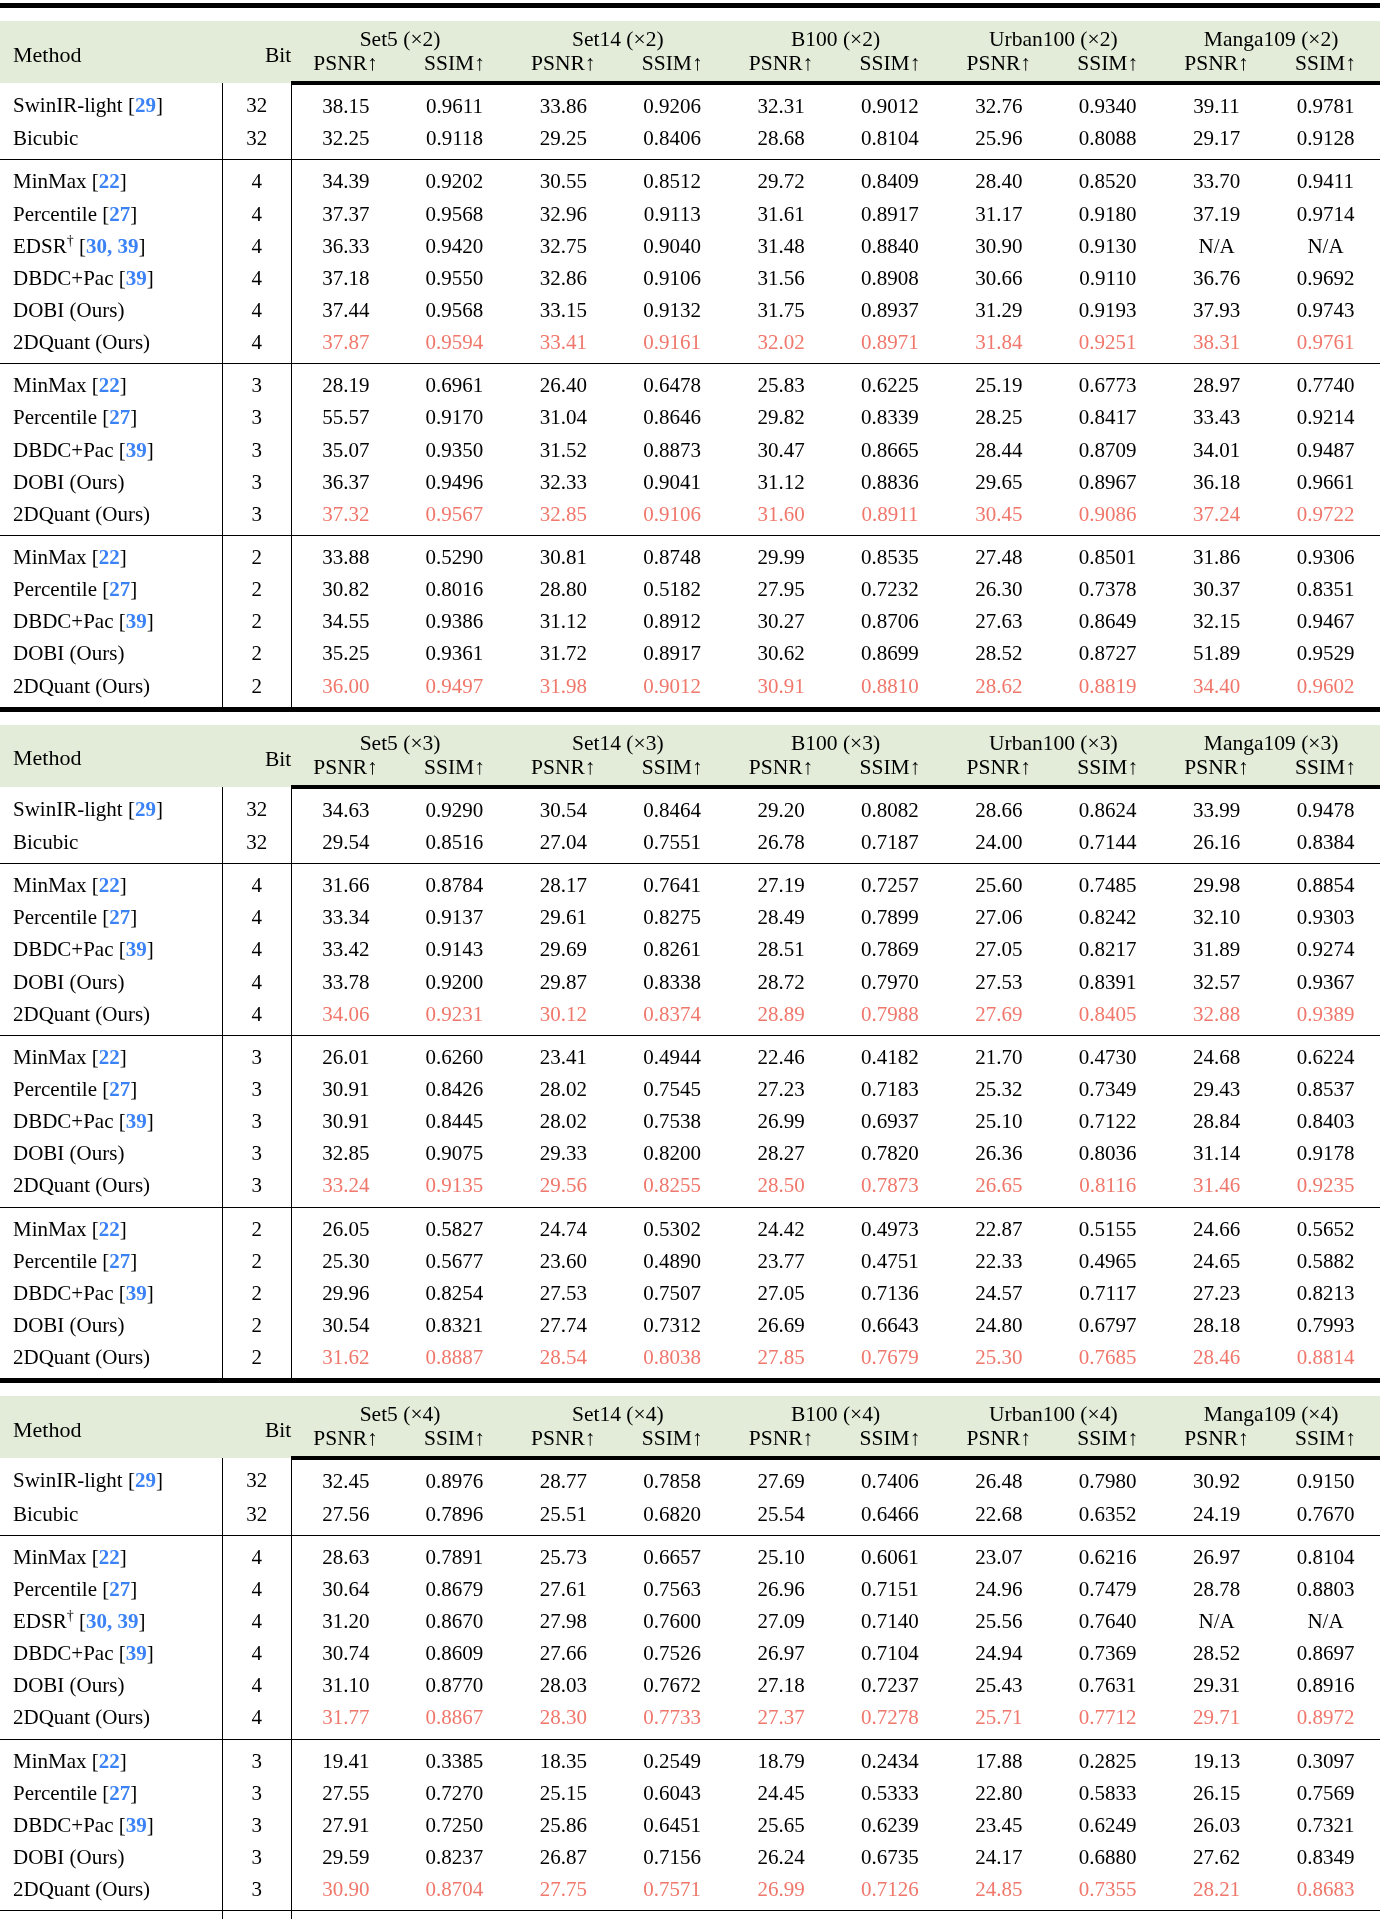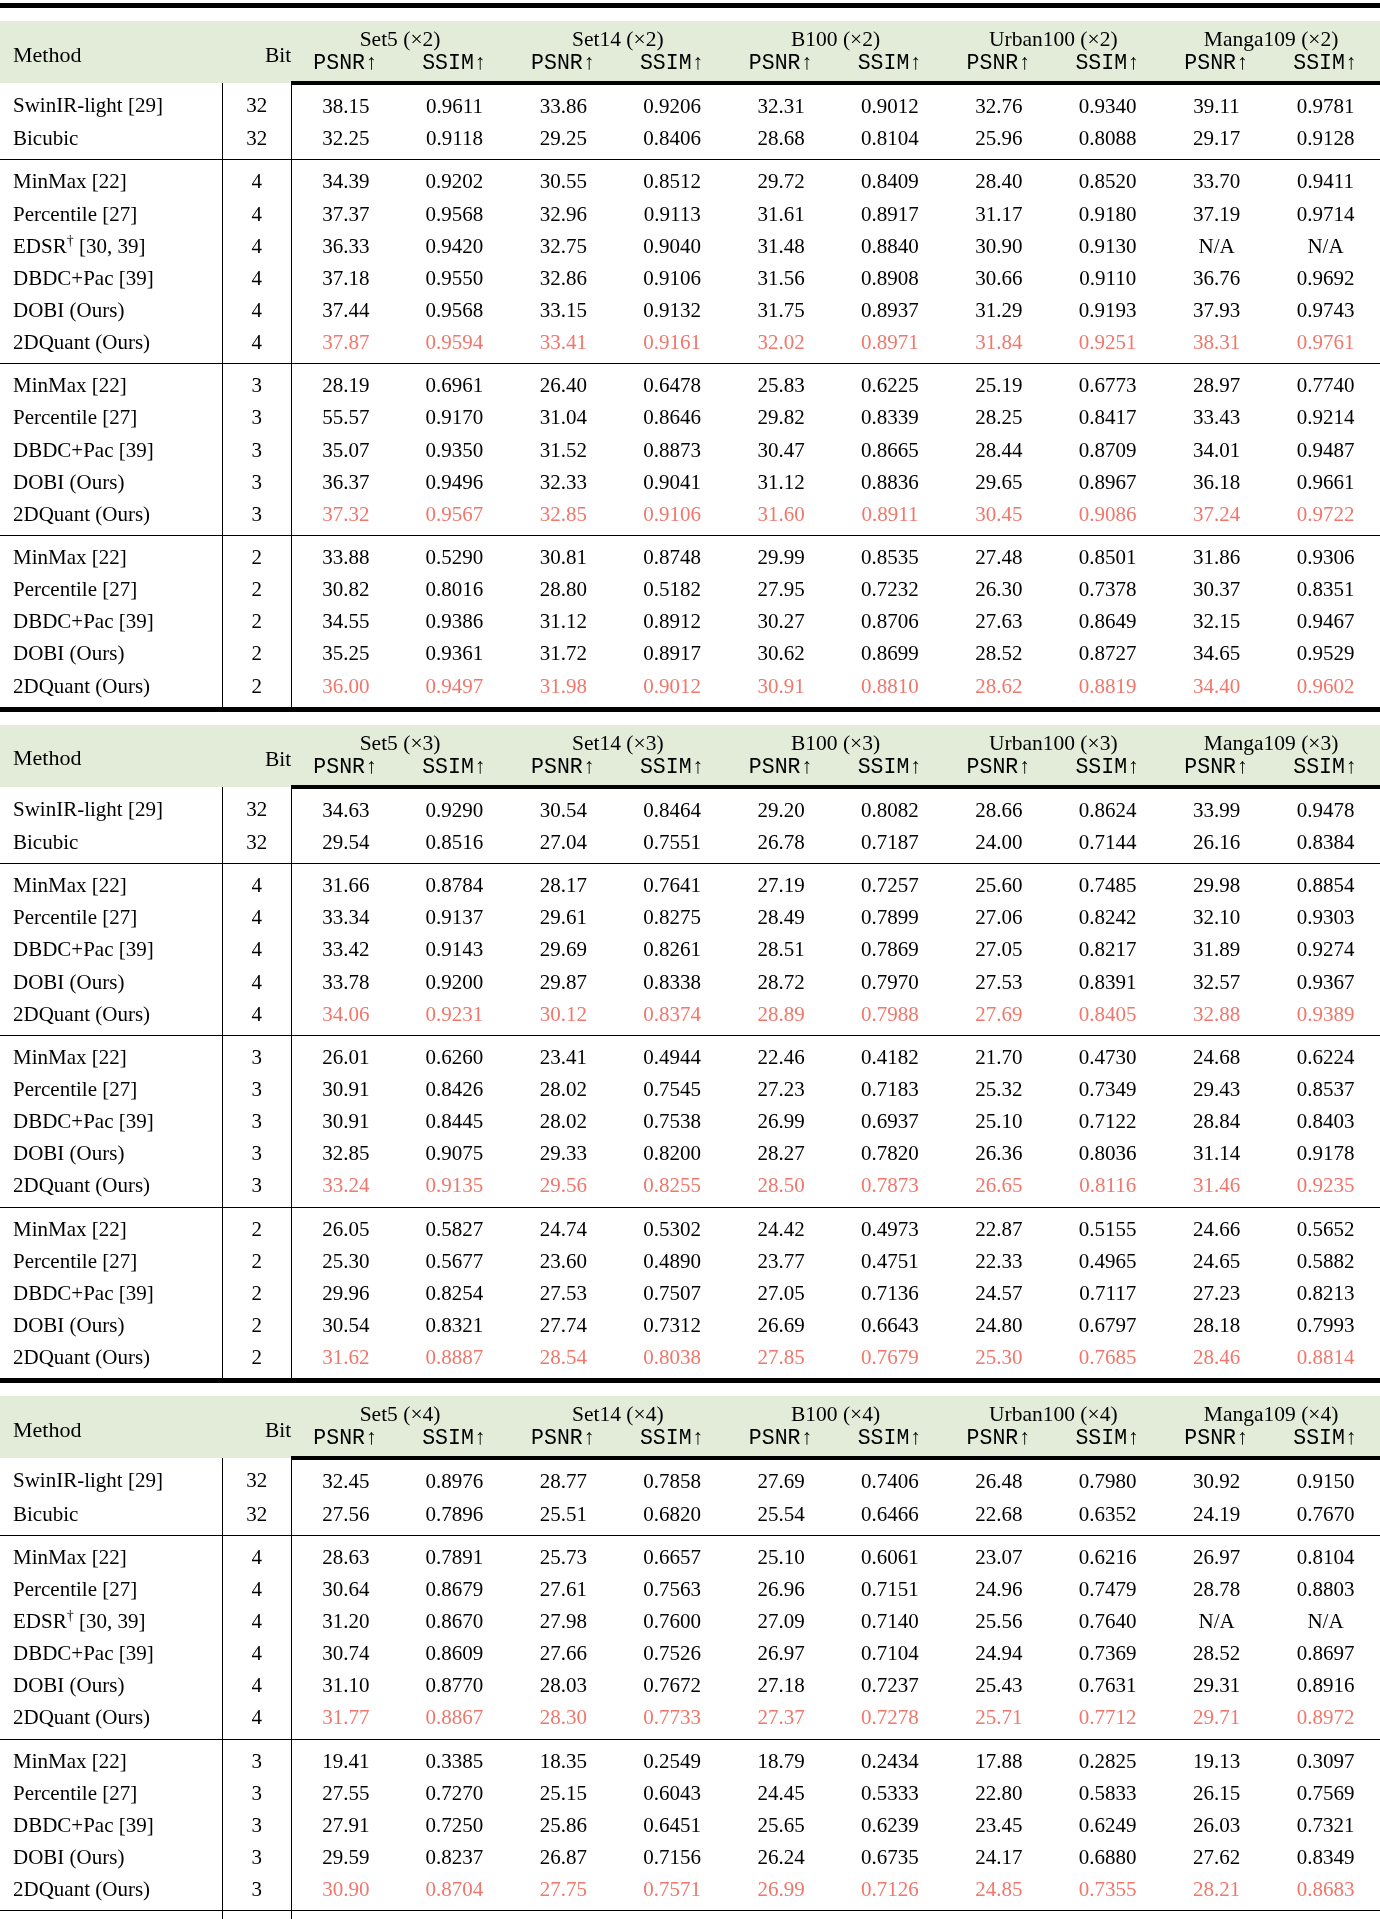--- a/index.html
+++ b/index.html
@@ -9,29 +9,29 @@
   table{border-collapse:collapse;width:100%;table-layout:fixed;margin-top:13px;}
   table{border-bottom:5px solid #000;}
   col.c-method{width:16.1%;}
   col.c-bit{width:5.0%;}
   col.c-val{width:7.89%;}
   thead th{background:#e2ecd9;font-weight:normal;font-size:21.5px;line-height:1.12;padding:0;text-align:center;}
   thead tr.hrow1 th{padding-top:6px;}
   thead tr.hrow2 th{padding-bottom:6px;}
   thead th.h-span{text-align:left;padding-left:13px;font-size:22px;}
   thead th.h-bit{text-align:right;}
-  thead tr:last-child th{border-bottom:4px solid #000;font-family:Liberation Mono, monospace;}
+  thead tr:last-child th{border-bottom:4px solid #000;}
   tbody tr td{font-size:21px;line-height:1.15;padding:4px 0;text-align:center;vertical-align:middle;}
   tbody.group{border-top:1.5px solid #000;}
   tbody.group:first-of-type{border-top:none;}
   tbody tr:first-child td{padding-top:9px;}
   tbody tr:last-child td{padding-bottom:9px;}
   td.method{text-align:left;padding-left:13px;white-space:nowrap;}
   td.bit{border-left:1.5px solid #000;border-right:1.5px solid #000;}
-  .cite{color:#000000;}
+  .cite{color:#3b82f6;font-weight:bold;}
   tr.hl td.val{color:#f0776b;}
   sup.dag{font-size:14px;line-height:0;}
 </style>
 </head>
 <body>
 
 <div class="page">
   <div class="rule-thick"></div>
   <div id="sections">
       <table class="section-table">
@@ -307,21 +307,21 @@
             <td class="method"><span class="mname">DOBI (Ours)</span><sup class="dag"></sup><span class="cbr"></span><span class="cite"></span><span class="cbr"></span></td>
             <td class="bit">2</td>
             <td class="val">35.25</td>
             <td class="val">0.9361</td>
             <td class="val">31.72</td>
             <td class="val">0.8917</td>
             <td class="val">30.62</td>
             <td class="val">0.8699</td>
             <td class="val">28.52</td>
             <td class="val">0.8727</td>
-            <td class="val">34.65</td>
+            <td class="val">51.89</td>
             <td class="val">0.9529</td>
           </tr>
           <tr class="hl">
             <td class="method"><span class="mname">2DQuant (Ours)</span><sup class="dag"></sup><span class="cbr"></span><span class="cite"></span><span class="cbr"></span></td>
             <td class="bit">2</td>
             <td class="val">36.00</td>
             <td class="val">0.9497</td>
             <td class="val">31.98</td>
             <td class="val">0.9012</td>
             <td class="val">30.91</td>

